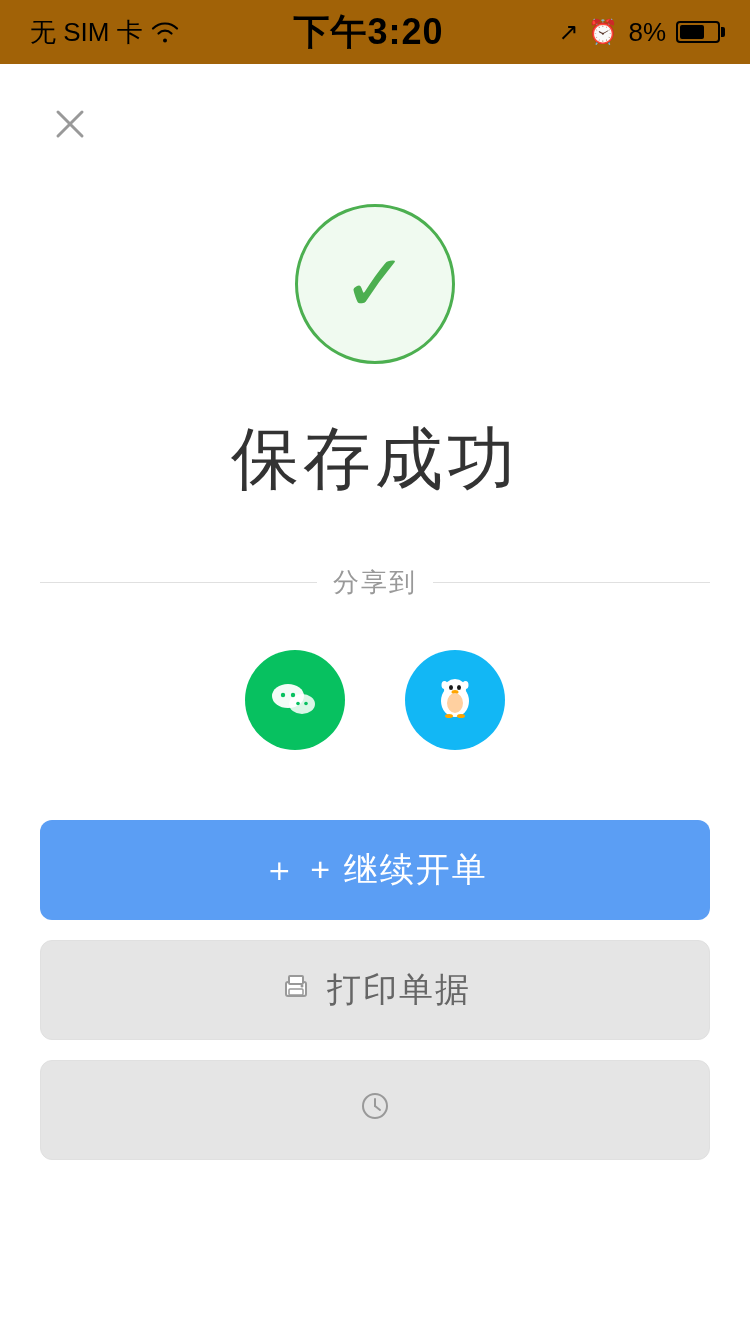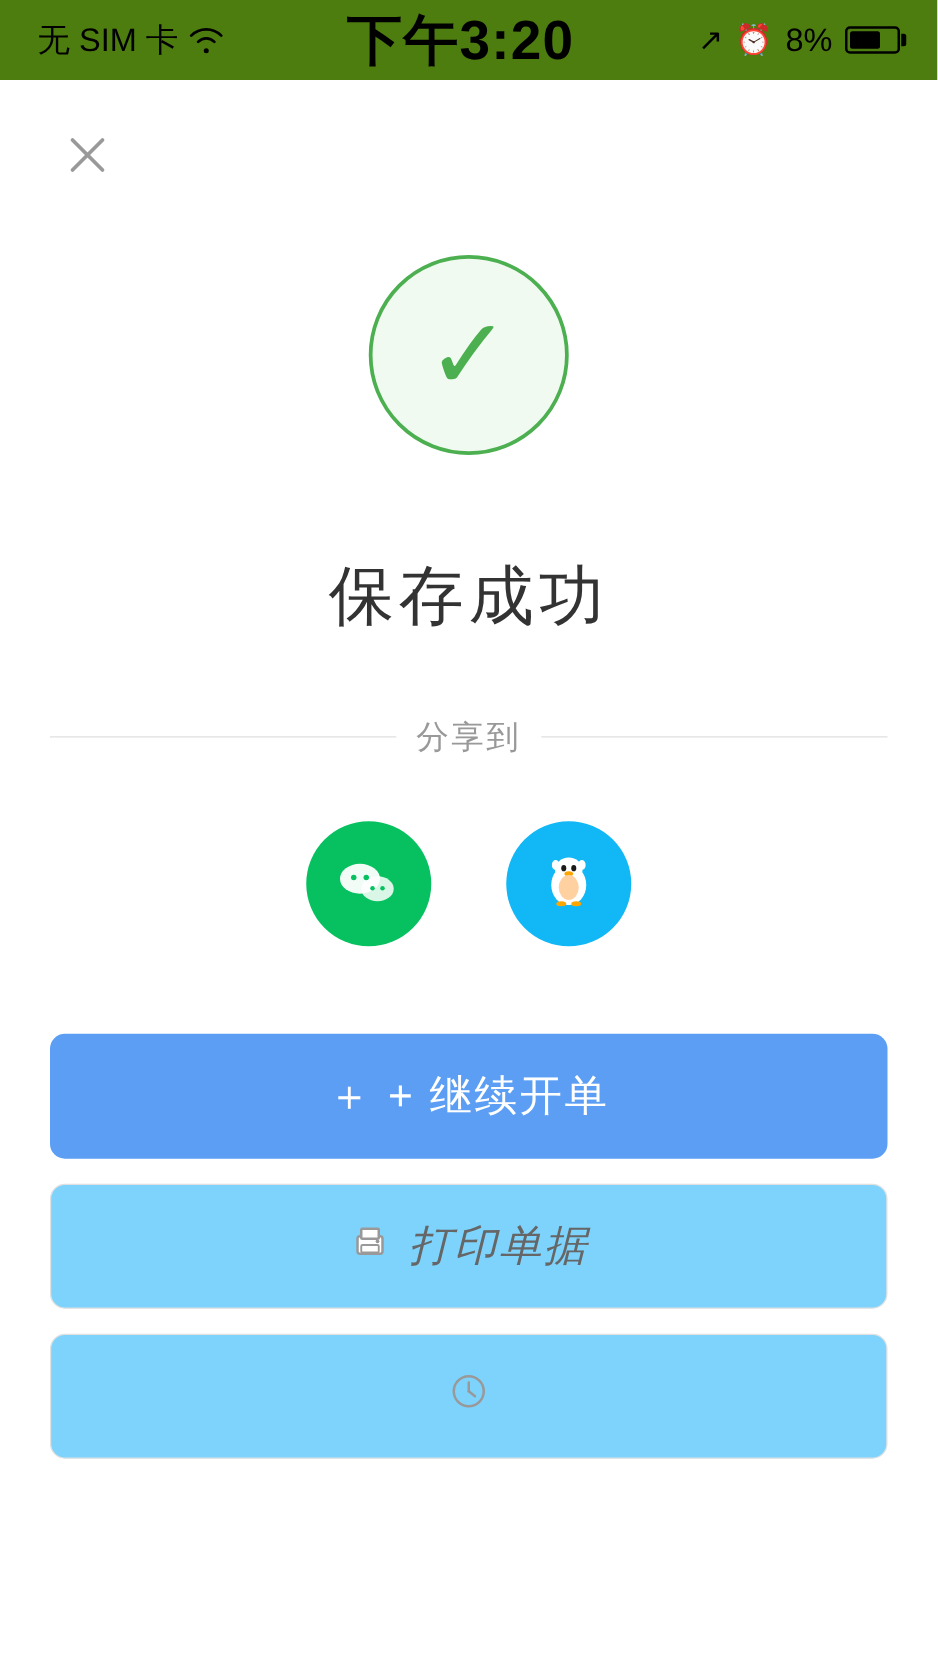--- a/index.html
+++ b/index.html
@@ -14,40 +14,40 @@
     }
 
     
     .status-bar {
       width: 100%;
       height: 64px;
       display: flex;
       align-items: center;
       justify-content: space-between;
       padding: 14px 30px;
-      background: #4d7c0f;
+      background: #a16207;
     }
 
     .status-left {
       display: flex;
       align-items: center;
       gap: 8px;
       font-size: 26px;
       font-weight: 400;
       color: #000;
     }
 
     .wifi-icon {
       display: inline-block;
       width: 28px;
       height: 22px;
     }
 
     .status-center {
-      font-size: 44px;
+      font-size: 36px;
       font-weight: 600;
       color: #000;
       letter-spacing: 1px;
     }
 
     .status-right {
       display: flex;
       align-items: center;
       gap: 10px;
       font-size: 26px;
@@ -124,26 +124,25 @@
     }
 
     .checkmark {
       color: #4caf50;
       font-size: 80px;
       line-height: 1;
     }
 
     
     .success-title {
-      font-size: 52px;
+      font-size: 68px;
       font-weight: 500;
       color: #333;
       margin-bottom: 60px;
       letter-spacing: 4px;
-      margin-top: 28px;
     }
 
     
     .divider-container {
       width: 100%;
       display: flex;
       align-items: center;
       gap: 16px;
       margin-bottom: 50px;
     }
@@ -206,24 +205,23 @@
       cursor: pointer;
       border: none;
     }
 
     .btn-primary {
       background: #5b9ef4;
       color: #ffffff;
     }
 
     .btn-secondary {
-      background: #7dd3fc;
+      background: #e5e5e5;
       color: #666;
       border: 1px solid #e0e0e0;
-      font-style: italic;
     }
 
     .btn-icon {
       font-size: 34px;
       color: inherit;
     }
 
     .btn-icon-gray {
       color: #999;
     }

